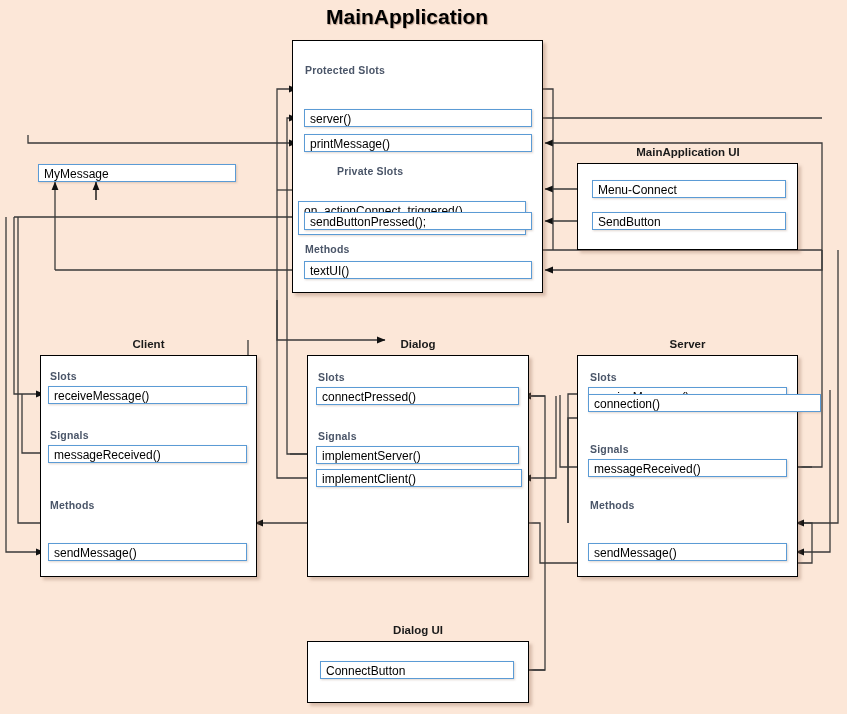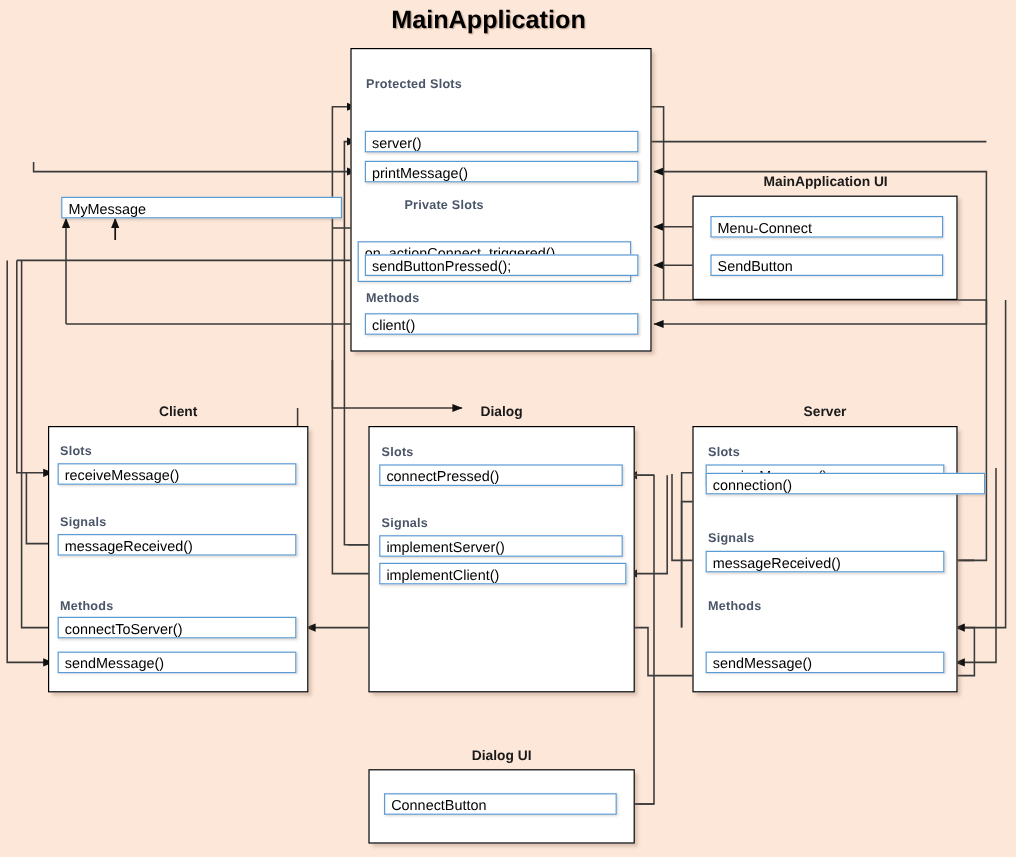--- a/index.html
+++ b/index.html
@@ -165,37 +165,36 @@
 
   <div class="section-label" style="left:305px; top:64px;">Protected Slots</div>
   <div class="member" style="left:304px; top:109px; width:228px; height:18px;">server()</div>
   <div class="member" style="left:304px; top:134px; width:228px; height:18px;">printMessage()</div>
 
   <div class="section-label" style="left:305px; top:165px;margin-left:32px;">Private Slots</div>
   <div class="member" style="left:298px; top:181px; width:228px; height:34px;margin-top:20px;">on_actionConnect_triggered()</div>
   <div class="member" style="left:304px; top:212px; width:228px; height:18px;">sendButtonPressed();</div>
 
   <div class="section-label" style="left:305px; top:243px;">Methods</div>
-  <div class="member" style="left:304px; top:261px; width:228px; height:18px;">client()</div>
-
-  <div class="member" style="left:38px; top:164px; width:234px; height:18px;margin-left:13px;">MyMessage</div>
+  <div class="member" style="left:304px; top:261px; width:228px; height:18px;">textUI()</div>
+
+  <div class="member" style="left:38px; top:164px; width:198px; height:18px;">MyMessage</div>
 
   <div class="group-title" style="left:578px; top:146px; width:220px;">MainApplication UI</div>
   <div class="classbox" style="left:577px; top:163px; width:221px; height:87px;"></div>
   <div class="member" style="left:592px; top:180px; width:194px; height:18px;">Menu-Connect</div>
   <div class="member" style="left:592px; top:212px; width:194px; height:18px;">SendButton</div>
 
   <div class="group-title" style="left:40px; top:338px; width:217px;">Client</div>
   <div class="classbox" style="left:40px; top:355px; width:217px; height:222px;"></div>
   <div class="section-label" style="left:50px; top:370px;">Slots</div>
   <div class="member" style="left:48px; top:386px; width:199px; height:18px;">receiveMessage()</div>
   <div class="section-label" style="left:50px; top:429px;">Signals</div>
   <div class="member" style="left:48px; top:445px; width:199px; height:18px;">messageReceived()</div>
   <div class="section-label" style="left:50px; top:499px;">Methods</div>
-  <div class="member" style="left:48px; top:514px; width:199px; height:18px;">connectToServer()</div>
   <div class="member" style="left:48px; top:543px; width:199px; height:18px;">sendMessage()</div>
 
   <div class="group-title" style="left:307px; top:338px; width:222px;">Dialog</div>
   <div class="classbox" style="left:307px; top:355px; width:222px; height:222px;"></div>
   <div class="section-label" style="left:318px; top:371px;">Slots</div>
   <div class="member" style="left:316px; top:387px; width:203px; height:18px;">connectPressed()</div>
   <div class="section-label" style="left:318px; top:430px;">Signals</div>
   <div class="member" style="left:316px; top:446px; width:203px; height:18px;">implementServer()</div>
   <div class="member" style="left:316px; top:469px; width:206px; height:18px;">implementClient()</div>
 

